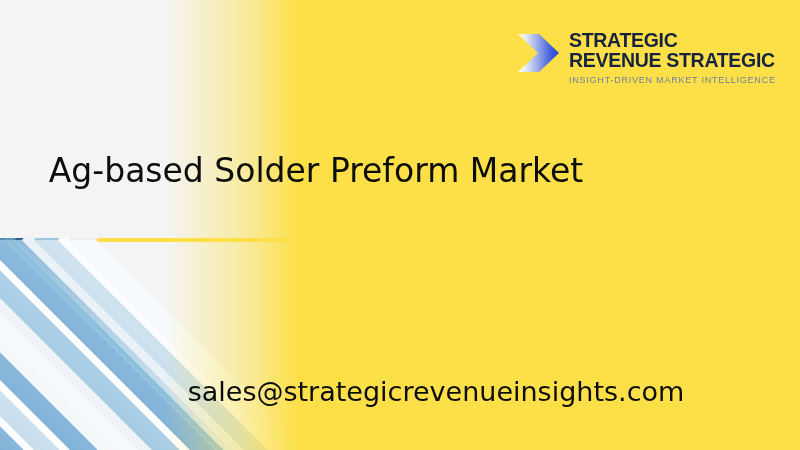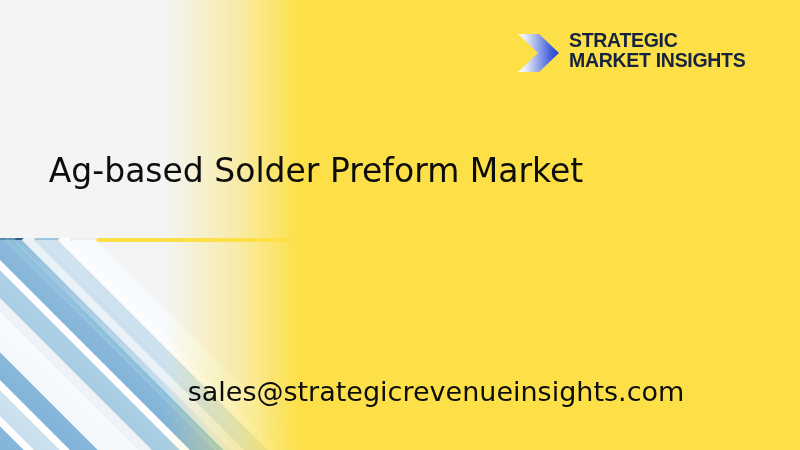--- a/index.html
+++ b/index.html
@@ -213,21 +213,22 @@
             <stop offset="0.48" stop-color="#9aaae8"></stop>
             <stop offset="0.78" stop-color="#4663dd"></stop>
             <stop offset="1" stop-color="#2440d4"></stop>
           </linearGradient>
         </defs>
         <path d="M1,4 L22,4 L42,23 L22,42 L1,42 L21,23 Z" fill="url(#markGrad)"></path>
       </svg>
     </div>
     <div class="logo-text">
       <div class="logo-line">STRATEGIC</div>
-      <div class="logo-line">MARKET INSIGHTS</div>
+      <div class="logo-line">REVENUE STRATEGIC</div>
+      <div class="logo-tagline">INSIGHT-DRIVEN MARKET INTELLIGENCE</div>
     </div>
   </div>
 
   <h1 class="title">Ag-based Solder Preform Market</h1>
 
   <div class="email">sales@strategicrevenueinsights.com</div>
 
 </div>
 
 </body></html>

